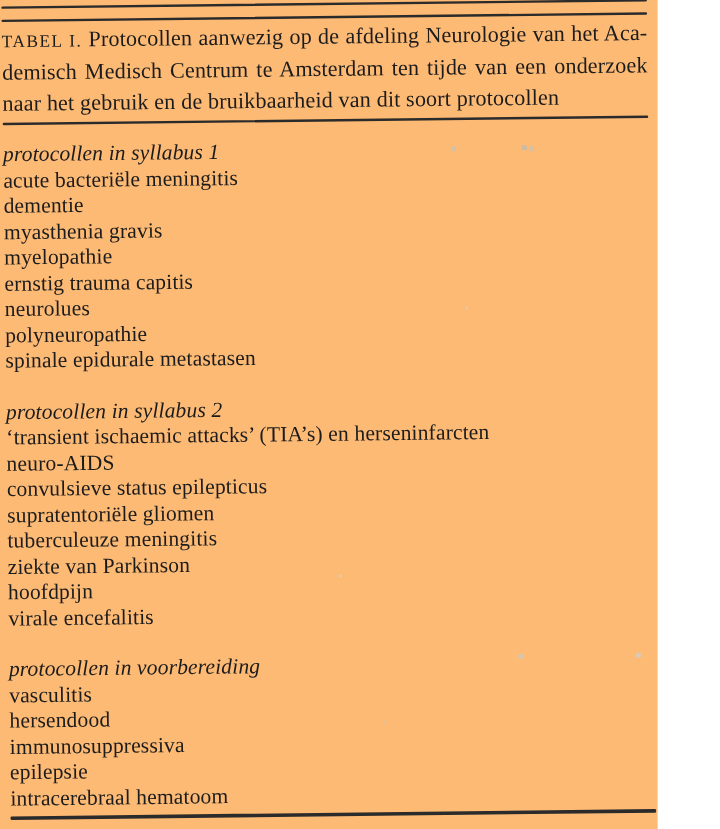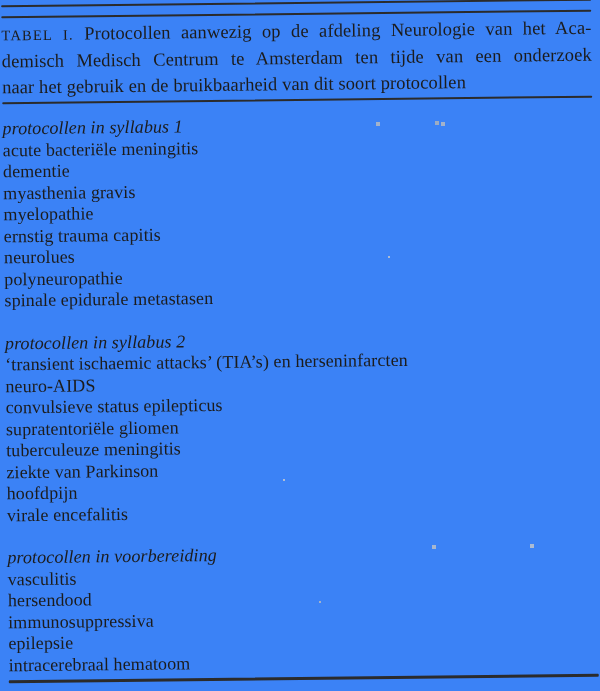--- a/index.html
+++ b/index.html
@@ -2,23 +2,23 @@
 <html><head>
 <meta charset="utf-8">
 <style>
   html, body {
     margin: 0;
     padding: 0;
     background: #ffffff;
   }
   .page {
     position: relative;
-    width: 600px;
+    width: 548px;
     height: 691px;
-    background: #3b82f6;
+    background: #fdba74;
     overflow: hidden;
     color: #1c1c1c;
     font-family: "Liberation Serif", "DejaVu Serif", serif;
     -webkit-font-smoothing: antialiased;
   }
   .tilt {
     position: absolute;
     left: 0; top: 0; right: 0;
     padding: 0 5px;
     transform: rotate(-0.65deg);

